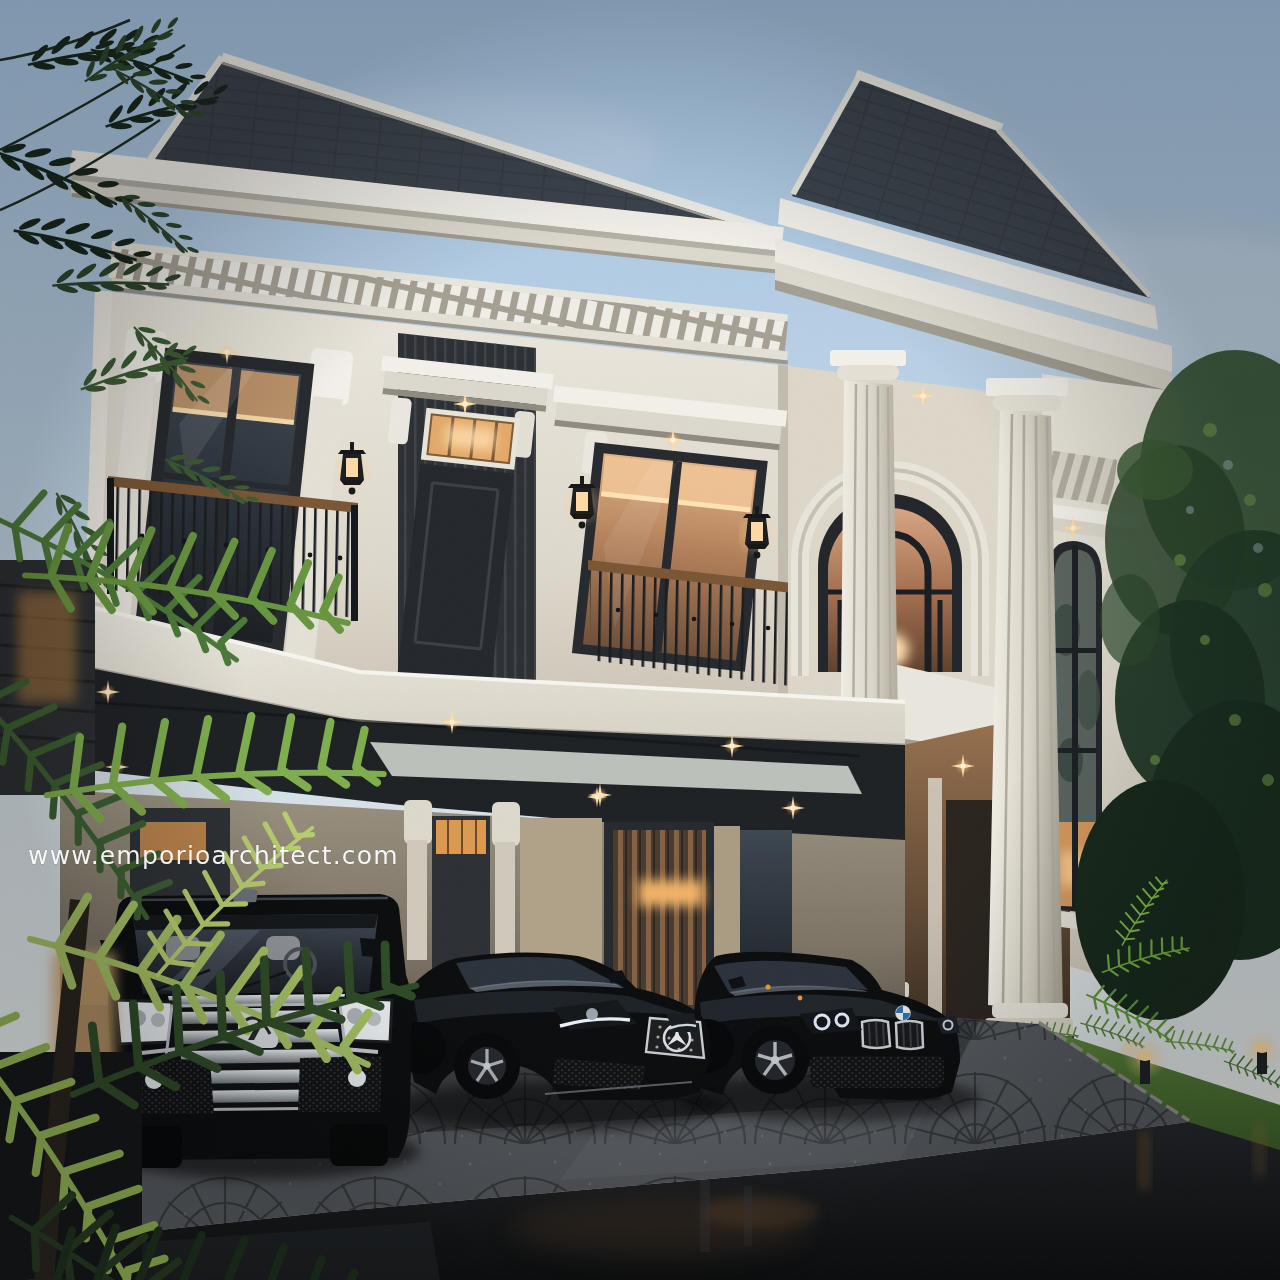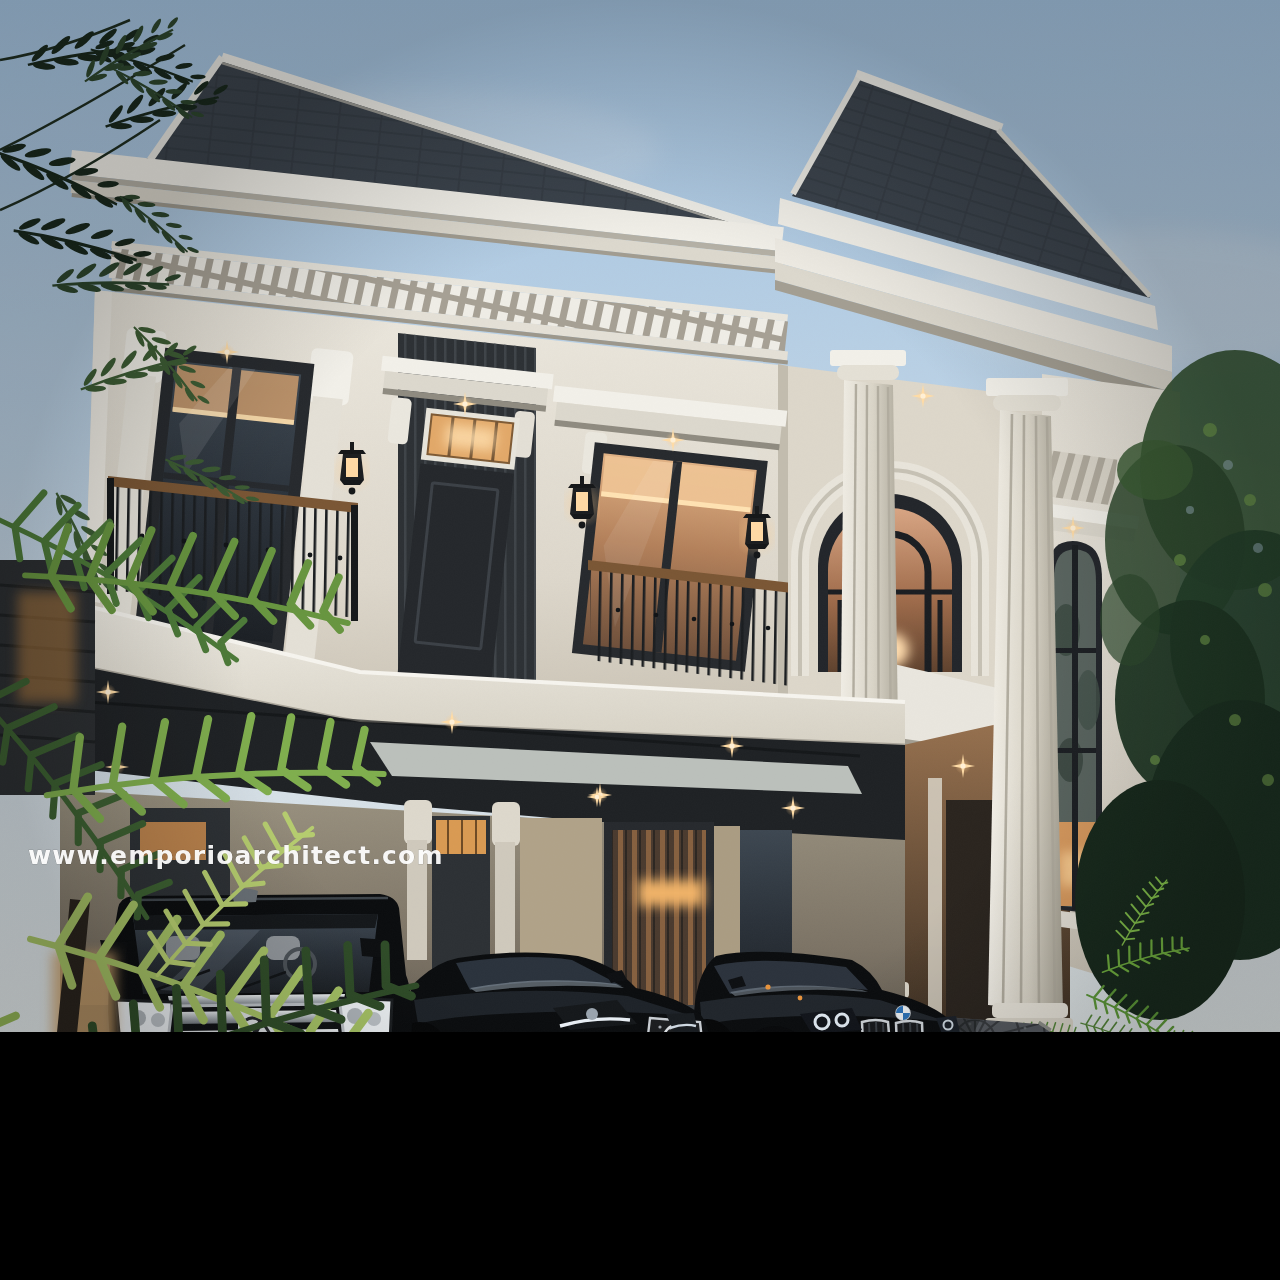--- a/index.html
+++ b/index.html
@@ -1,17 +1,17 @@
 <!DOCTYPE html>
 <html style="--sky-top: #a7c4e0; --sky-mid: #c9dae7; --sky-horizon: #e5e8e5; --roof: #3a424b; --roof-cap: #eceae3; --facade: #e7e3d9; --facade-shade: #cfc9bc; --trim: #f2f0e9; --dark-frame: #26292d; --door-panel: #2c3034; --warm-light: #ffcf96; --interior-glow: #c98f5c; --foliage-dark: #1c2f20; --foliage-mid: #3c6134; --foliage-light: #8db457; --wood-rail: #7a5634; --cobble: #54585e; --cobble-line: #2c2f33; --asphalt: #17191c; --car-paint: #0a0c0e; --chrome: #ccd1d6; --wheel-alloy: #aab0b8;"><head>
 <meta charset="utf-8">
 <style>
   html,body{margin:0;padding:0;background:#000;}
-  .stage{position:relative;width:1280px;height:1032px;overflow:hidden;
-         font-family:"DejaVu Sans",sans-serif;font-weight:bold;}
+  .stage{position:relative;width:1280px;height:1280px;overflow:hidden;
+         font-family:"DejaVu Sans",sans-serif;}
   .stage svg{display:block;width:1280px;height:1280px;}
   .c-roof{fill:var(--roof,#3a424b);}
   .c-trim{fill:var(--trim,#f2f0e9);}
   .c-trim2{fill:#dcd8cd;}
   .c-frame{fill:var(--dark-frame,#26292d);}
   .c-panel{fill:var(--door-panel,#2c3034);}
   .c-wood{fill:var(--wood-rail,#7a5634);}
   .c-cobble{fill:var(--cobble,#54585e);}
   .c-paint{fill:var(--car-paint,#0a0c0e);}
   .wm{font-size:25px;letter-spacing:1.2px;fill:#ffffff;opacity:.93;

